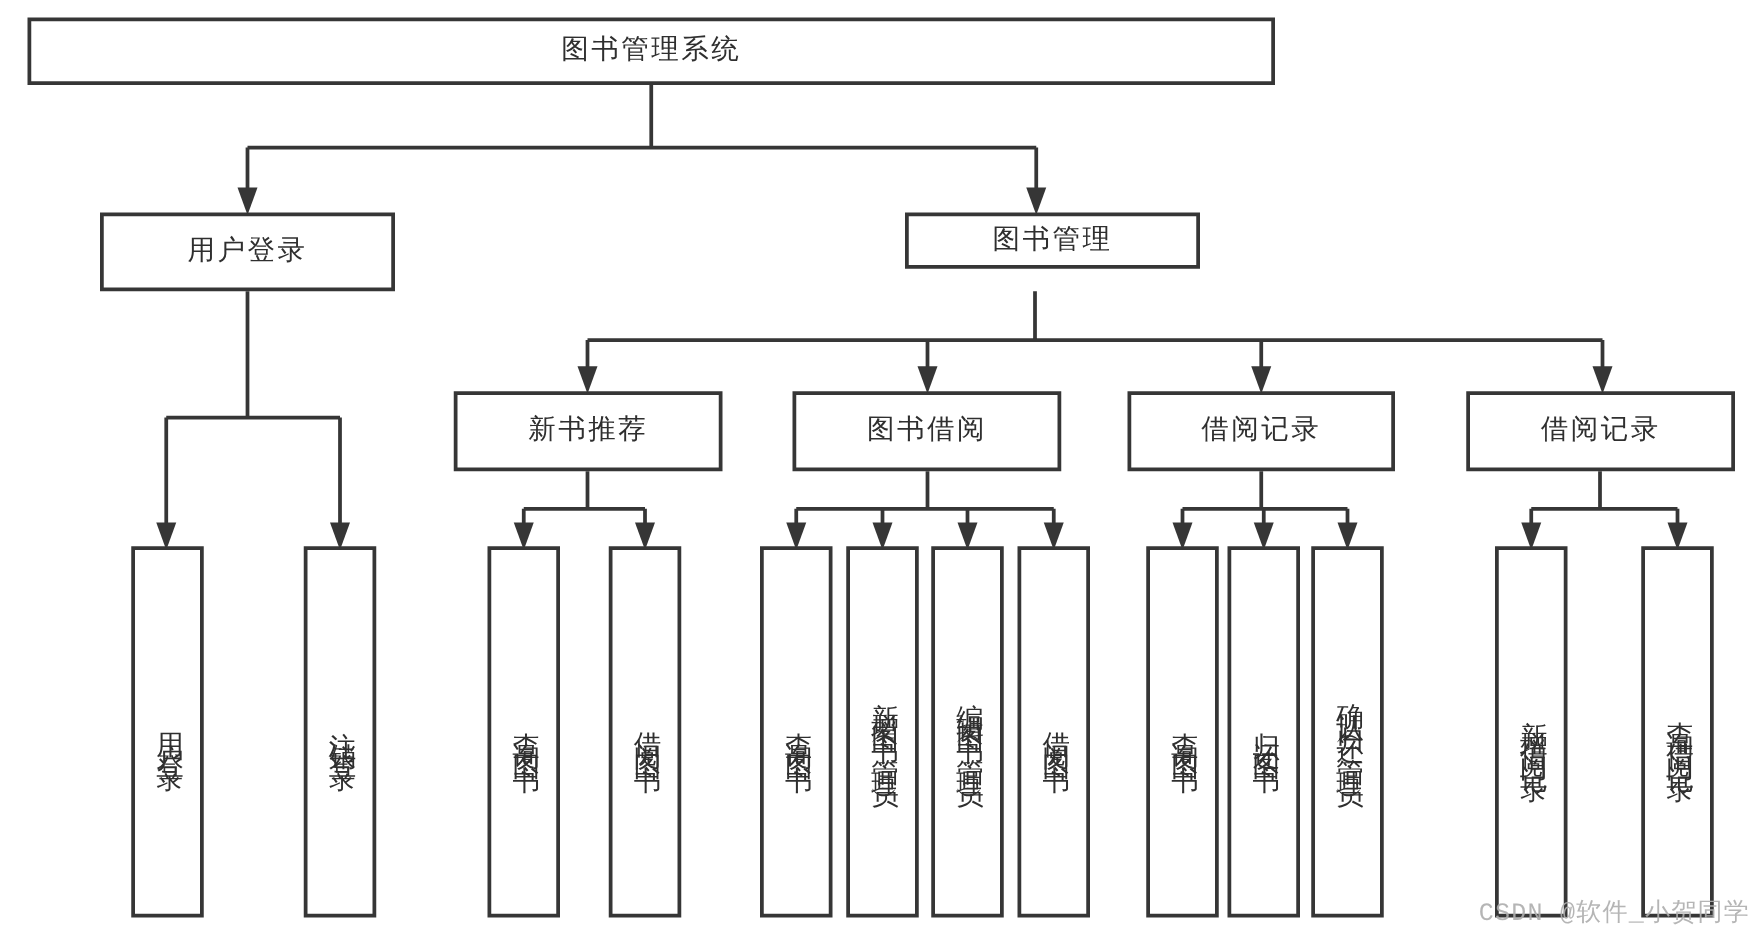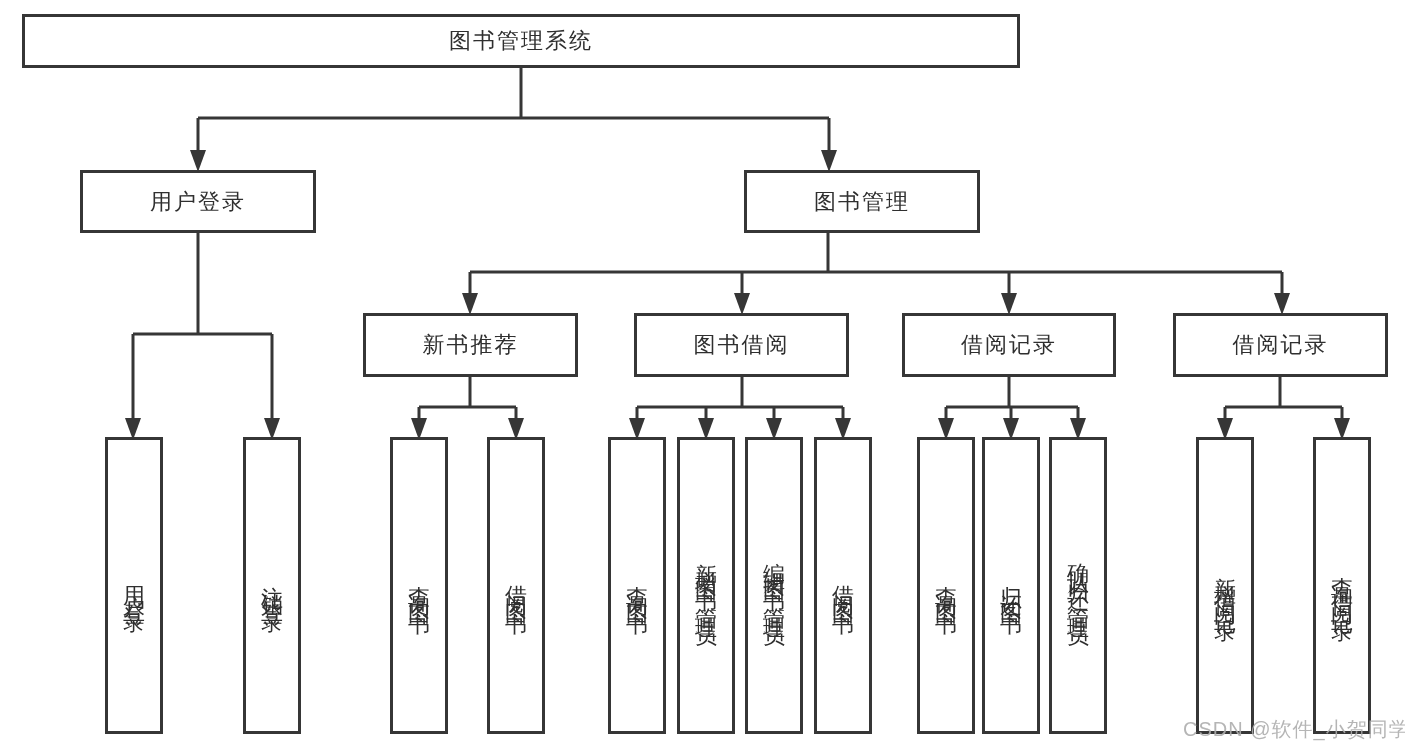--- a/index.html
+++ b/index.html
@@ -2,21 +2,21 @@
 <html><head>
 <meta charset="utf-8">
 <style>
   html, body { margin: 0; padding: 0; background: #ffffff; }
   .canvas {
     position: relative;
     width: 1405px;
     height: 747px;
     background: #ffffff;
     overflow: hidden;
-    font-family: Liberation Sans, sans-serif;
+    font-family: Liberation Mono, monospace;
     color: #2f2f2f;
   }
   .connectors {
     position: absolute;
     left: 0; top: 0;
     width: 1405px; height: 747px;
     z-index: 2;
     pointer-events: none;
   }
   .box {
@@ -37,21 +37,21 @@
   .vbox .vlabel {
     writing-mode: vertical-rl;
     text-orientation: mixed;
     letter-spacing: 9px;
     font-size: 22px;
     line-height: 1;
   }
   
   .n-root            { left: 22px;   top: 14px;  width: 998px; height: 54px; }
   .n-user-login      { left: 80px;   top: 170px; width: 236px; height: 63px; }
-  .n-book-mgmt       { left: 744px;  top: 170px; width: 236px; height: 63px; }
+  .n-book-mgmt       { left: 724px;  top: 170px; width: 236px; height: 45px; }
   .n-new-book        { left: 363px;  top: 313px; width: 215px; height: 64px; }
   .n-book-borrow     { left: 634px;  top: 313px; width: 215px; height: 64px; }
   .n-current-borrow  { left: 902px;  top: 313px; width: 214px; height: 64px; }
   .n-borrow-record   { left: 1173px; top: 313px; width: 215px; height: 64px; }
   .leaf { top: 437px; width: 58px; height: 297px; }
   .l-ul-login   { left: 105px;  }
   .l-ul-logout  { left: 243px;  }
   .l-nb-query   { left: 390px;  }
   .l-nb-borrow  { left: 487px;  }
   .l-bb-query   { left: 608px;  }

